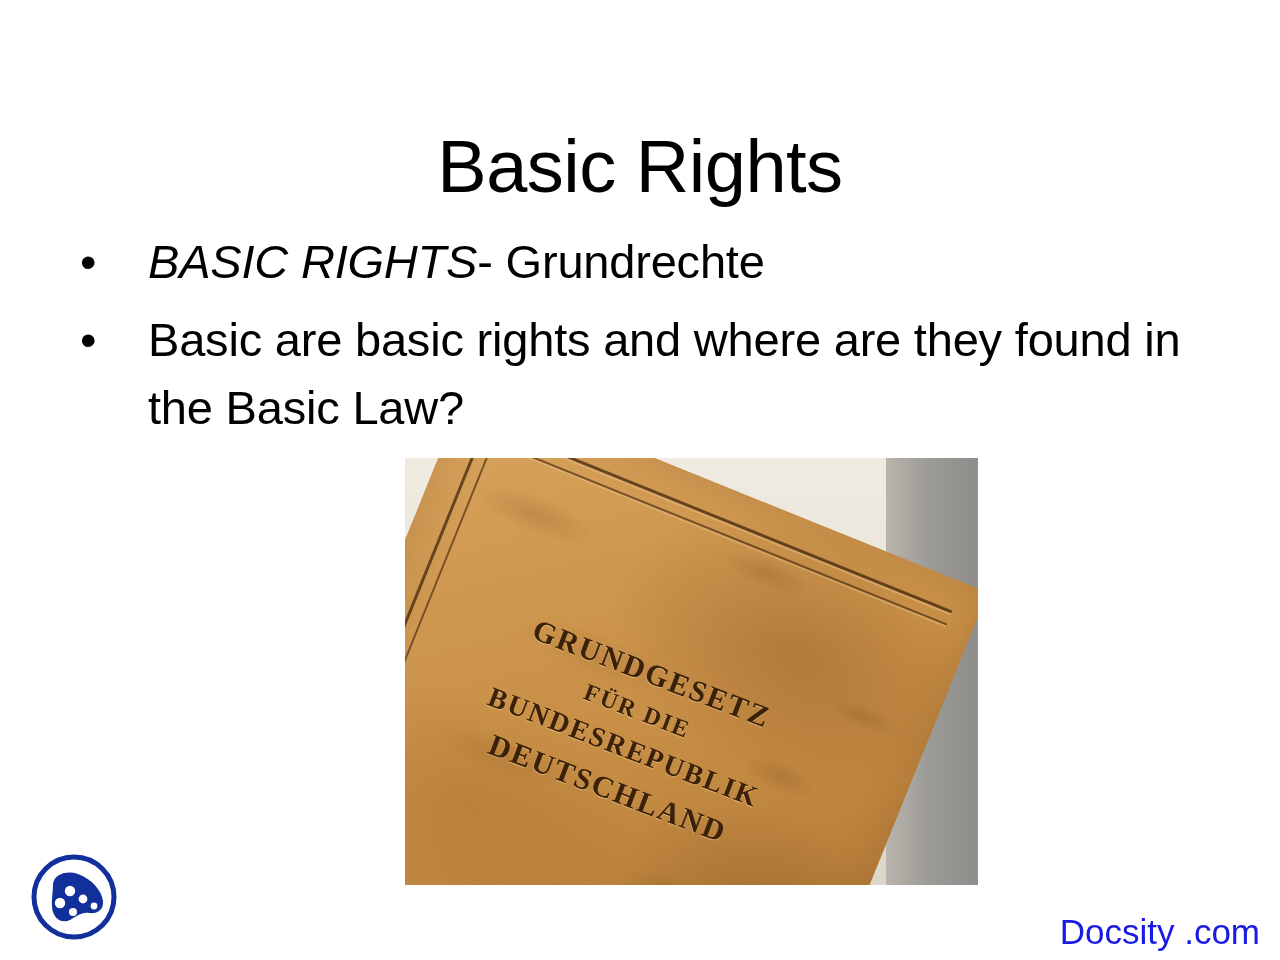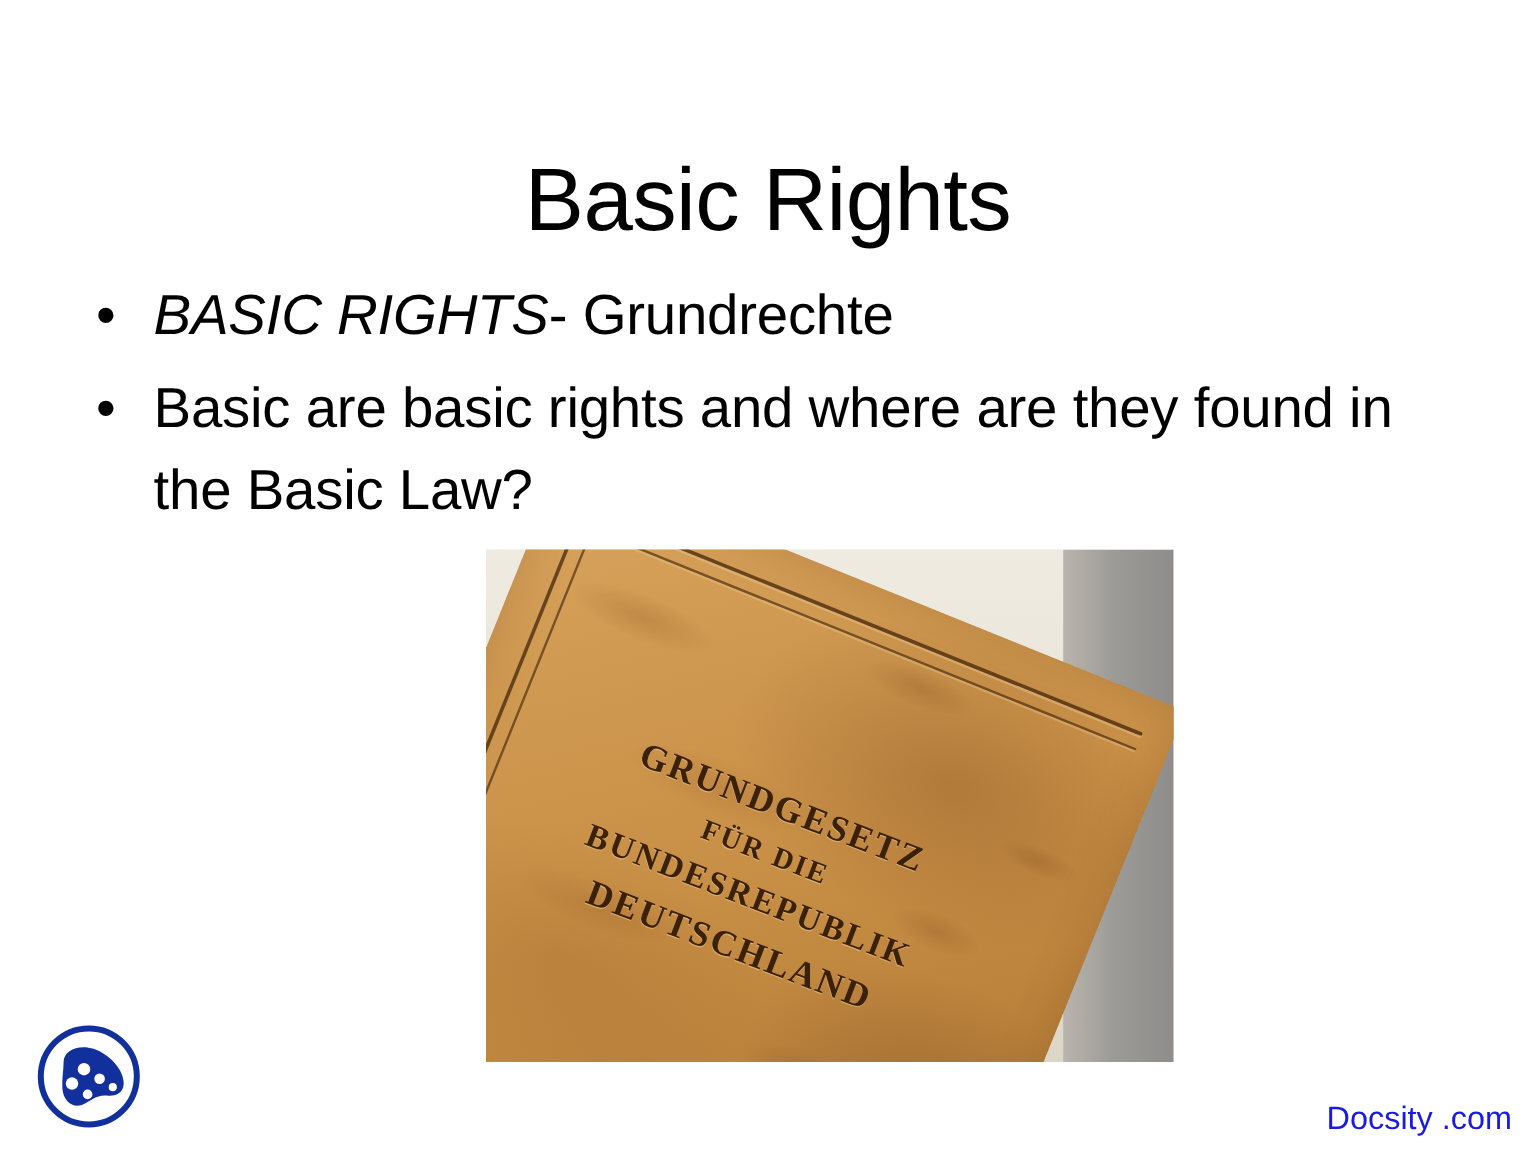--- a/index.html
+++ b/index.html
@@ -60,20 +60,21 @@
     left: 18px;
     top: 0;
     width: 20px;
     font-size: 47px;
     line-height: 68px;
     color: #000000;
     text-align: left;
   }
   .bullet-text {
     display: block;
+    margin-left: 20px;
   }
   .em-italic {
     font-style: italic;
   }
 
   
   .book-figure {
     position: absolute;
     left: 405px;
     top: 458px;
@@ -167,21 +168,21 @@
     position: absolute;
     left: 26px;
     top: 849px;
     width: 96px;
     height: 96px;
   }
   .docsity-wordmark {
     position: absolute;
     right: 20px;
     bottom: 12px;
-    font-size: 27px;
+    font-size: 35px;
     line-height: 32px;
     font-weight: 400;
     color: #1a1ae6;
     white-space: nowrap;
   }
 </style>
 </head>
 <body>
 
 <div class="slide">

